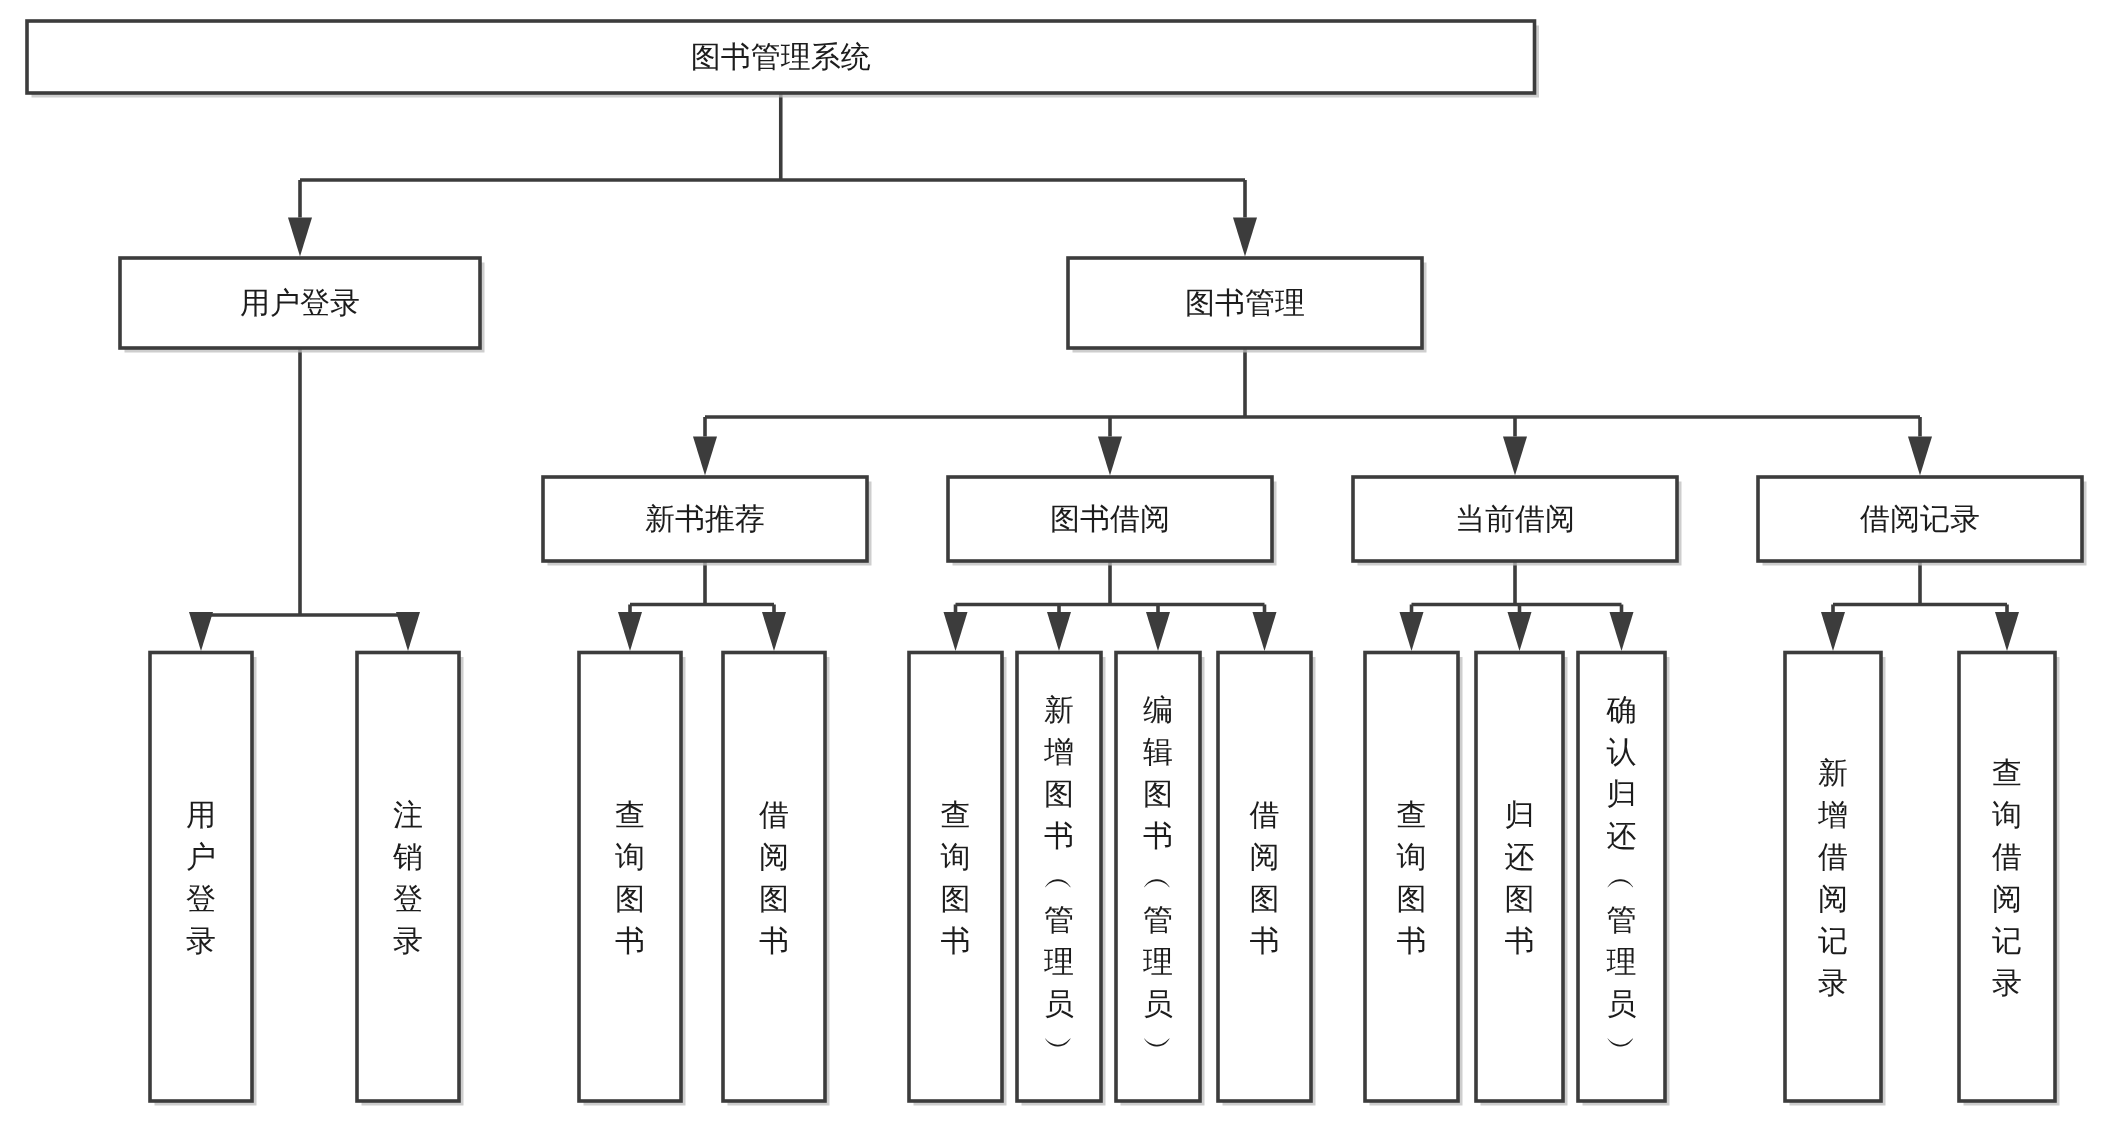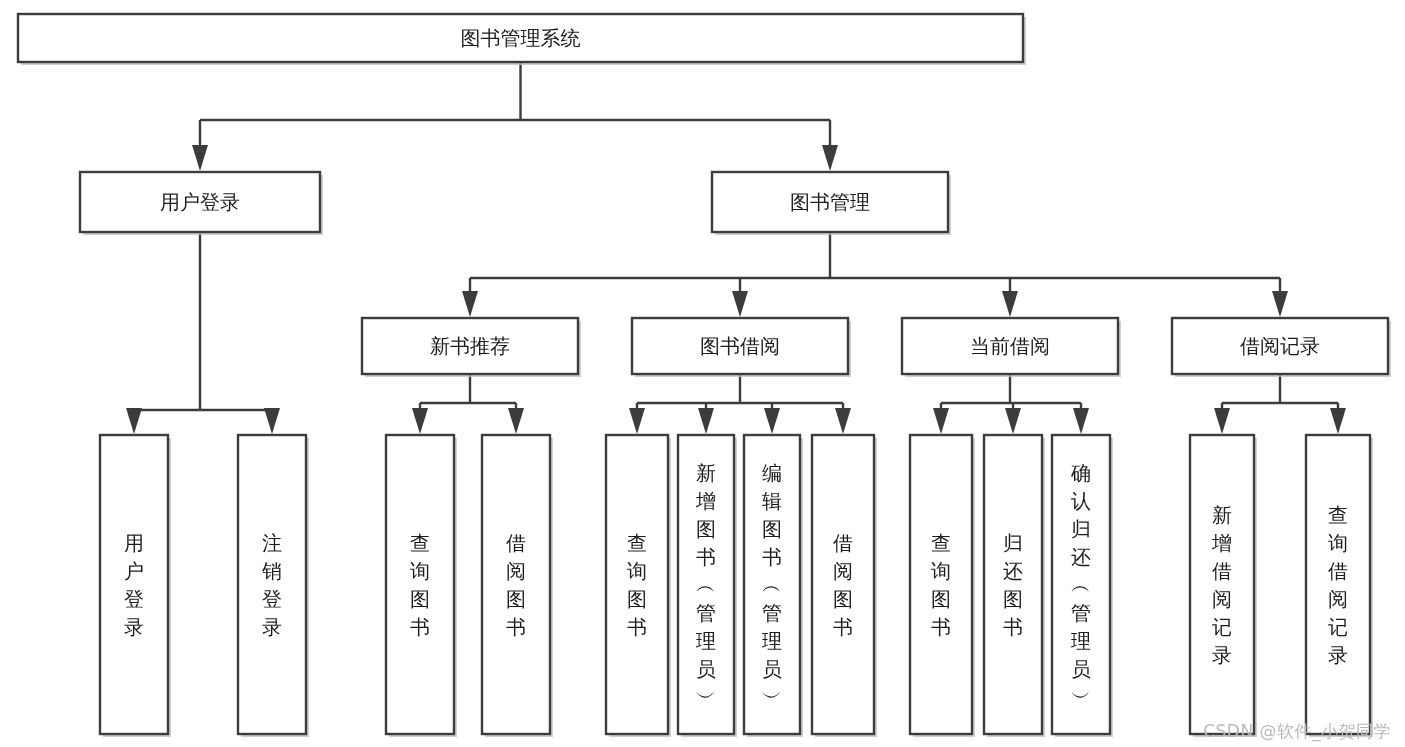--- a/index.html
+++ b/index.html
@@ -224,14 +224,13 @@
           <rect x="1190" y="435" width="64" height="299" class="node-box"></rect>
           <text x="1222" y="522.34" class="node-label-v"><tspan x="1222" dy="0">新</tspan><tspan x="1222" dy="28">增</tspan><tspan x="1222" dy="28">借</tspan><tspan x="1222" dy="28">阅</tspan><tspan x="1222" dy="28">记</tspan><tspan x="1222" dy="28">录</tspan></text>
         </g>
         <g>
           <rect x="1309" y="438" width="64" height="299" class="node-shadow"></rect>
           <rect x="1306" y="435" width="64" height="299" class="node-box"></rect>
           <text x="1338" y="522.34" class="node-label-v"><tspan x="1338" dy="0">查</tspan><tspan x="1338" dy="28">询</tspan><tspan x="1338" dy="28">借</tspan><tspan x="1338" dy="28">阅</tspan><tspan x="1338" dy="28">记</tspan><tspan x="1338" dy="28">录</tspan></text>
         </g>
       </g>
   </svg>
-  <div class="watermark">CSDN @软件_小贺同学</div>
 </div>
 
 </body></html>

